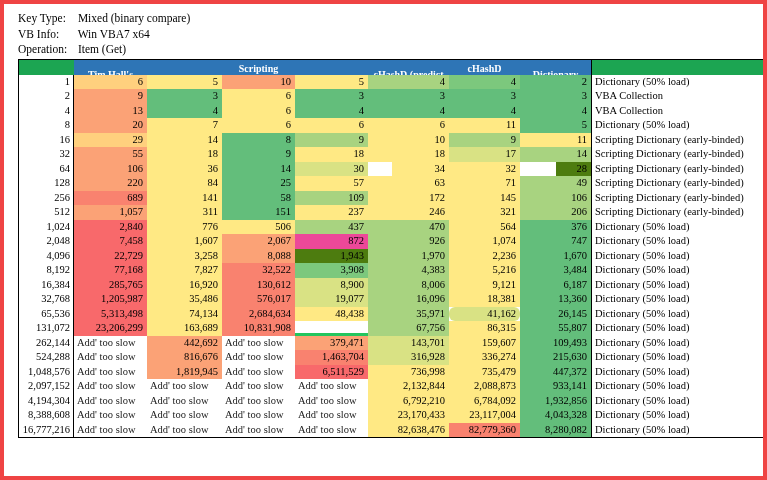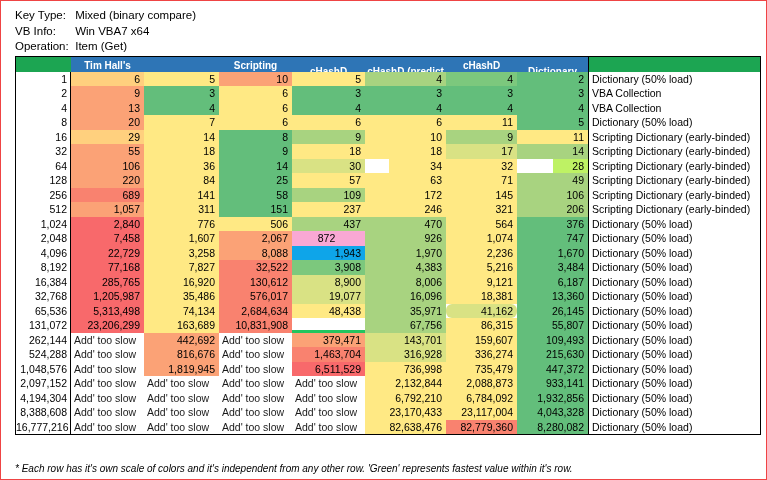--- a/index.html
+++ b/index.html
@@ -1,19 +1,19 @@
 <!DOCTYPE html>
 <html><head>
 <meta charset="utf-8">
 <style>
   html,body{margin:0;padding:0;background:#fff;}
   #screen{
     position:relative;width:767px;height:480px;background:#ffffff;
-    font-family:Liberation Sans, sans-serif;color:#000;overflow:hidden;
-    border:1px solid #ef4444;box-sizing:border-box;
+    font-family:Liberation Serif, serif;color:#000;overflow:hidden;
+    border:4px solid #ef4444;box-sizing:border-box;
   }
   
   .info{position:absolute;left:14px;top:7px;font-size:11.5px;line-height:15.5px;}
   .info .lbl{display:inline-block;width:57px;}
   .units{position:absolute;right:12px;top:39px;font-size:11px;font-style:italic;}
   
   #grid{
     position:absolute;left:14px;top:55px;width:746px;box-sizing:border-box;
     display:grid;border:1px solid #000;background:#fff;
     grid-template-columns:55px 73px 75px 73px 73px 81px 71px 71px 172px;
@@ -121,21 +121,21 @@
       <div class="cell val" style="background: rgb(217, 226, 132);">17</div>
       <div class="cell val" style="background: rgb(168, 211, 128);">14</div>
       <div class="cell fast">Scripting Dictionary (early-binded)</div>
       <div class="cell items">64</div>
       <div class="cell val" style="background: rgb(251, 162, 118);">106</div>
       <div class="cell val" style="background: rgb(255, 233, 132);">36</div>
       <div class="cell val" style="background: rgb(99, 190, 123);">14</div>
       <div class="cell val" style="background: rgb(217, 226, 132);">30</div>
       <div class="cell val" style="background: rgb(255, 233, 132); margin-left: 24px;">34</div>
       <div class="cell val" style="background: rgb(255, 233, 132);">32</div>
-      <div class="cell val" style="background: #bef264; margin-left: 36px;">28</div>
+      <div class="cell val" style="background: #4d7c0f; margin-left: 36px;">28</div>
       <div class="cell fast">Scripting Dictionary (early-binded)</div>
       <div class="cell items">128</div>
       <div class="cell val" style="background: rgb(251, 162, 118);">220</div>
       <div class="cell val" style="background: rgb(255, 233, 132);">84</div>
       <div class="cell val" style="background: rgb(99, 190, 123);">25</div>
       <div class="cell val" style="background: rgb(255, 233, 132);">57</div>
       <div class="cell val" style="background: rgb(255, 233, 132);">63</div>
       <div class="cell val" style="background: rgb(255, 233, 132);">71</div>
       <div class="cell val" style="background: rgb(168, 211, 128);">49</div>
       <div class="cell fast">Scripting Dictionary (early-binded)</div>
@@ -163,30 +163,30 @@
       <div class="cell val" style="background: rgb(255, 233, 132);">506</div>
       <div class="cell val" style="background: rgb(168, 211, 128);">437</div>
       <div class="cell val" style="background: rgb(168, 211, 128);">470</div>
       <div class="cell val" style="background: rgb(255, 233, 132);">564</div>
       <div class="cell val" style="background: rgb(99, 190, 123);">376</div>
       <div class="cell fast">Dictionary (50% load)</div>
       <div class="cell items">2,048</div>
       <div class="cell val" style="background: rgb(248, 105, 107);">7,458</div>
       <div class="cell val" style="background: rgb(255, 233, 132);">1,607</div>
       <div class="cell val" style="background: rgb(251, 162, 118);">2,067</div>
-      <div class="cell val" style="background: #f9a8d4; text-align: center;">872</div>
+      <div class="cell val" style="background: #ec4899;">872</div>
       <div class="cell val" style="background: rgb(168, 211, 128);">926</div>
       <div class="cell val" style="background: rgb(255, 233, 132);">1,074</div>
       <div class="cell val" style="background: rgb(99, 190, 123);">747</div>
       <div class="cell fast">Dictionary (50% load)</div>
       <div class="cell items">4,096</div>
       <div class="cell val" style="background: rgb(248, 105, 107);">22,729</div>
       <div class="cell val" style="background: rgb(255, 233, 132);">3,258</div>
       <div class="cell val" style="background: rgb(251, 162, 118);">8,088</div>
-      <div class="cell val" style="background: #0ea5e9;">1,943</div>
+      <div class="cell val" style="background: #4d7c0f;">1,943</div>
       <div class="cell val" style="background: rgb(168, 211, 128);">1,970</div>
       <div class="cell val" style="background: rgb(255, 233, 132);">2,236</div>
       <div class="cell val" style="background: rgb(99, 190, 123);">1,670</div>
       <div class="cell fast">Dictionary (50% load)</div>
       <div class="cell items">8,192</div>
       <div class="cell val" style="background: rgb(248, 105, 107);">77,168</div>
       <div class="cell val" style="background: rgb(255, 233, 132);">7,827</div>
       <div class="cell val" style="background: rgb(249, 130, 111);">32,522</div>
       <div class="cell val" style="background: rgb(124, 200, 125);">3,908</div>
       <div class="cell val" style="background: rgb(168, 211, 128);">4,383</div>
@@ -287,14 +287,13 @@
       <div class="cell val slow" style="background: rgb(255, 255, 255);">Add' too slow</div>
       <div class="cell val slow" style="background: rgb(255, 255, 255);">Add' too slow</div>
       <div class="cell val slow" style="background: rgb(255, 255, 255);">Add' too slow</div>
       <div class="cell val slow" style="background: rgb(255, 255, 255);">Add' too slow</div>
       <div class="cell val" style="background: rgb(255, 233, 132);">82,638,476</div>
       <div class="cell val" style="background: rgb(249, 130, 111);">82,779,360</div>
       <div class="cell val" style="background: rgb(99, 190, 123);">8,280,082</div>
       <div class="cell fast">Dictionary (50% load)</div>
     </div>
 
-  <div class="footnote">* Each row has it's own scale of colors and it's independent from any other row. 'Green' represents fastest value within it's row.</div>
 </div>
 
 </body></html>

